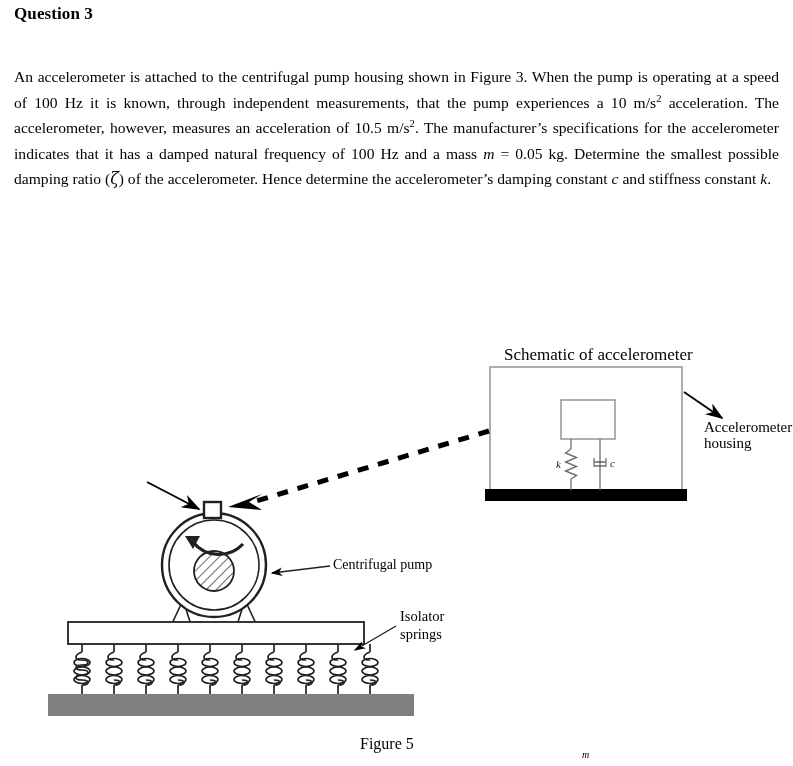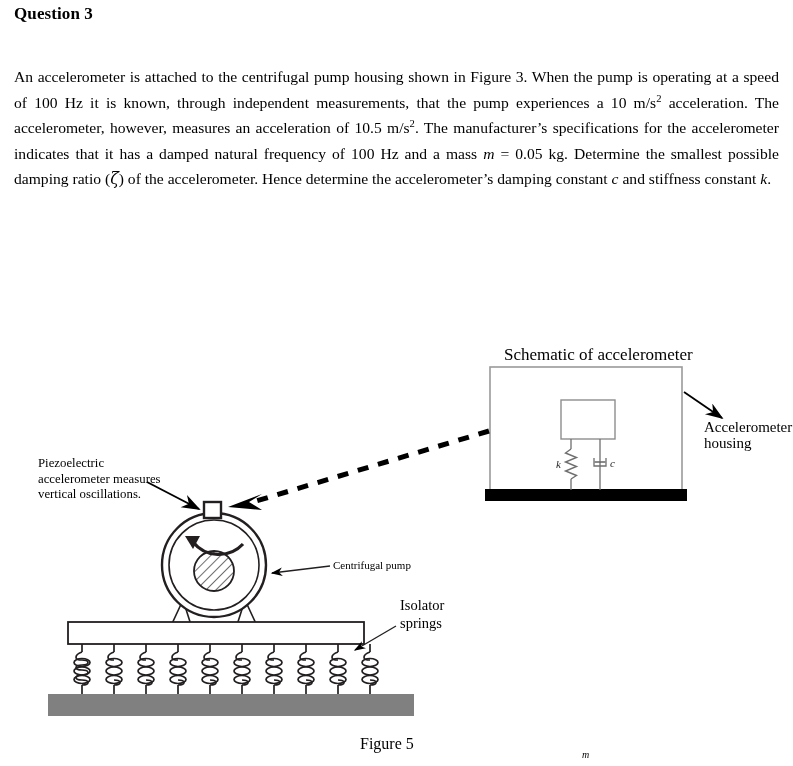--- a/index.html
+++ b/index.html
@@ -70,22 +70,22 @@
     position: absolute;
     font-family: "Liberation Serif", "DejaVu Serif", serif;
     font-size: 13.5px;
     line-height: 16px;
     color: #000;
     white-space: pre-line;
   }
   .lbl-schematic { left: 504px; top: 17px;  font-size: 17px; }
   .lbl-housing   { left: 704px; top: 89px;  font-size: 15px; }
   .lbl-piezo     { left: 38px;  top: 126px; font-size: 12.8px; line-height: 15.5px; }
-  .lbl-pump      { left: 333px; top: 227px; font-size: 11px; }
-  .lbl-isolator  { left: 400px; top: 266px; font-size: 14.5px; line-height: 18px; text-align: left;}
+  .lbl-pump      { left: 333px; top: 227px; font-size: 14px; }
+  .lbl-isolator  { left: 400px; top: 277px; font-size: 14.5px; line-height: 18px; text-align: left;}
   .lbl-m { position:absolute; left: 582px; top: 419px; font-size: 10px; font-style: italic; font-family:"Liberation Serif",serif;}
 </style>
 </head>
 <body>
 
 <div id="page">
 
   <div class="q-title">Question 3</div>
 
   <div class="q-body">
@@ -261,23 +261,20 @@
       <line x1="330" y1="236" x2="272" y2="243" stroke="#231f20" stroke-width="1.3" marker-end="url(#arrowThin)"></line>
 
       <line x1="396" y1="296" x2="355" y2="320" stroke="#231f20" stroke-width="1.3" marker-end="url(#arrowThin)"></line>
     </svg>
 
     <div class="lbl lbl-schematic">Schematic of accelerometer</div>
 
     <div class="lbl lbl-housing">Accelerometer
 housing</div>
 
-    <div class="lbl lbl-piezo">Piezoelectric
-accelerometer measures
-vertical oscillations.</div>
 
     <div class="lbl lbl-pump">Centrifugal pump</div>
 
     <div class="lbl lbl-isolator">Isolator
 springs</div>
 
     <div class="lbl-m">m</div>
 
     <div class="fig-caption">Figure 5</div>
   </div>

